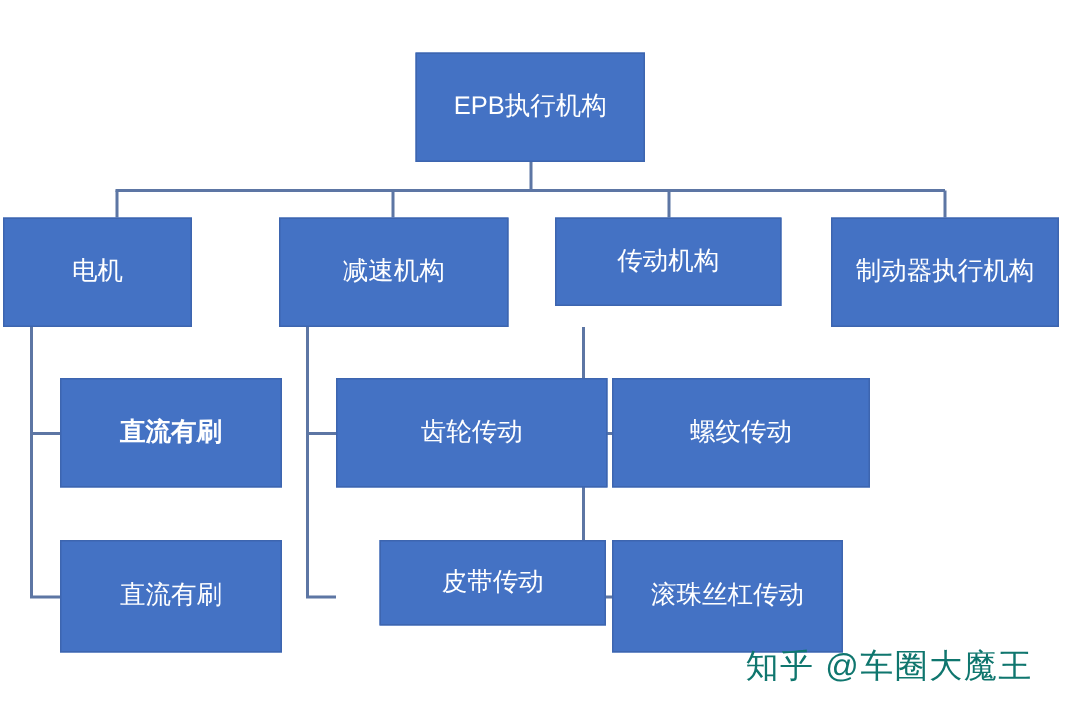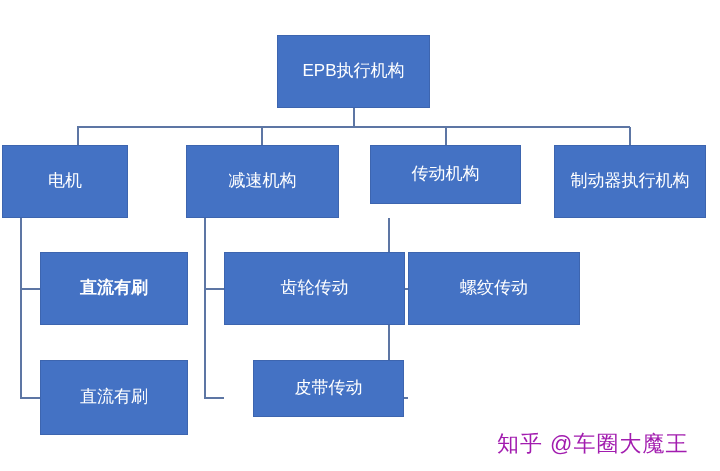--- a/index.html
+++ b/index.html
@@ -37,21 +37,21 @@
   .hline {
     position: absolute;
     height: 1.5px;
     background: #5D76A4;
   }
   .watermark {
     position: absolute;
     left: 497px;
     top: 429px;
     font-size: 22px;
-    color: #a21caf;
+    color: #0f766e;
     white-space: nowrap;
     letter-spacing: 1px;
   }
 </style>
 </head>
 <body>
 
 <div class="canvas">
 
   <div class="node" style="left:277px; top:35px; width:153px; height:73px;">EPB执行机构</div>
@@ -80,16 +80,17 @@
   <div class="hline" style="left:388px; top:288px; width:20px;"></div>
   <div class="hline" style="left:388px; top:397px; width:20px;"></div>
 
   <div class="node" style="left:40px; top:252px; width:148px; height:73px;font-weight:bold;">直流有刷</div>
   <div class="node" style="left:40px; top:360px; width:148px; height:75px;">直流有刷</div>
 
   <div class="node" style="left:224px; top:252px; width:181px; height:73px;">齿轮传动</div>
   <div class="node" style="left:224px; top:360px; width:151px; height:57px;margin-left:29px;">皮带传动</div>
 
   <div class="node" style="left:408px; top:252px; width:172px; height:73px;">螺纹传动</div>
+  <div class="node" style="left:408px; top:360px; width:154px; height:75px;">滚珠丝杠传动</div>
 
   <div class="watermark">知乎 @车圈大魔王</div>
 
 </div>
 
 </body></html>

